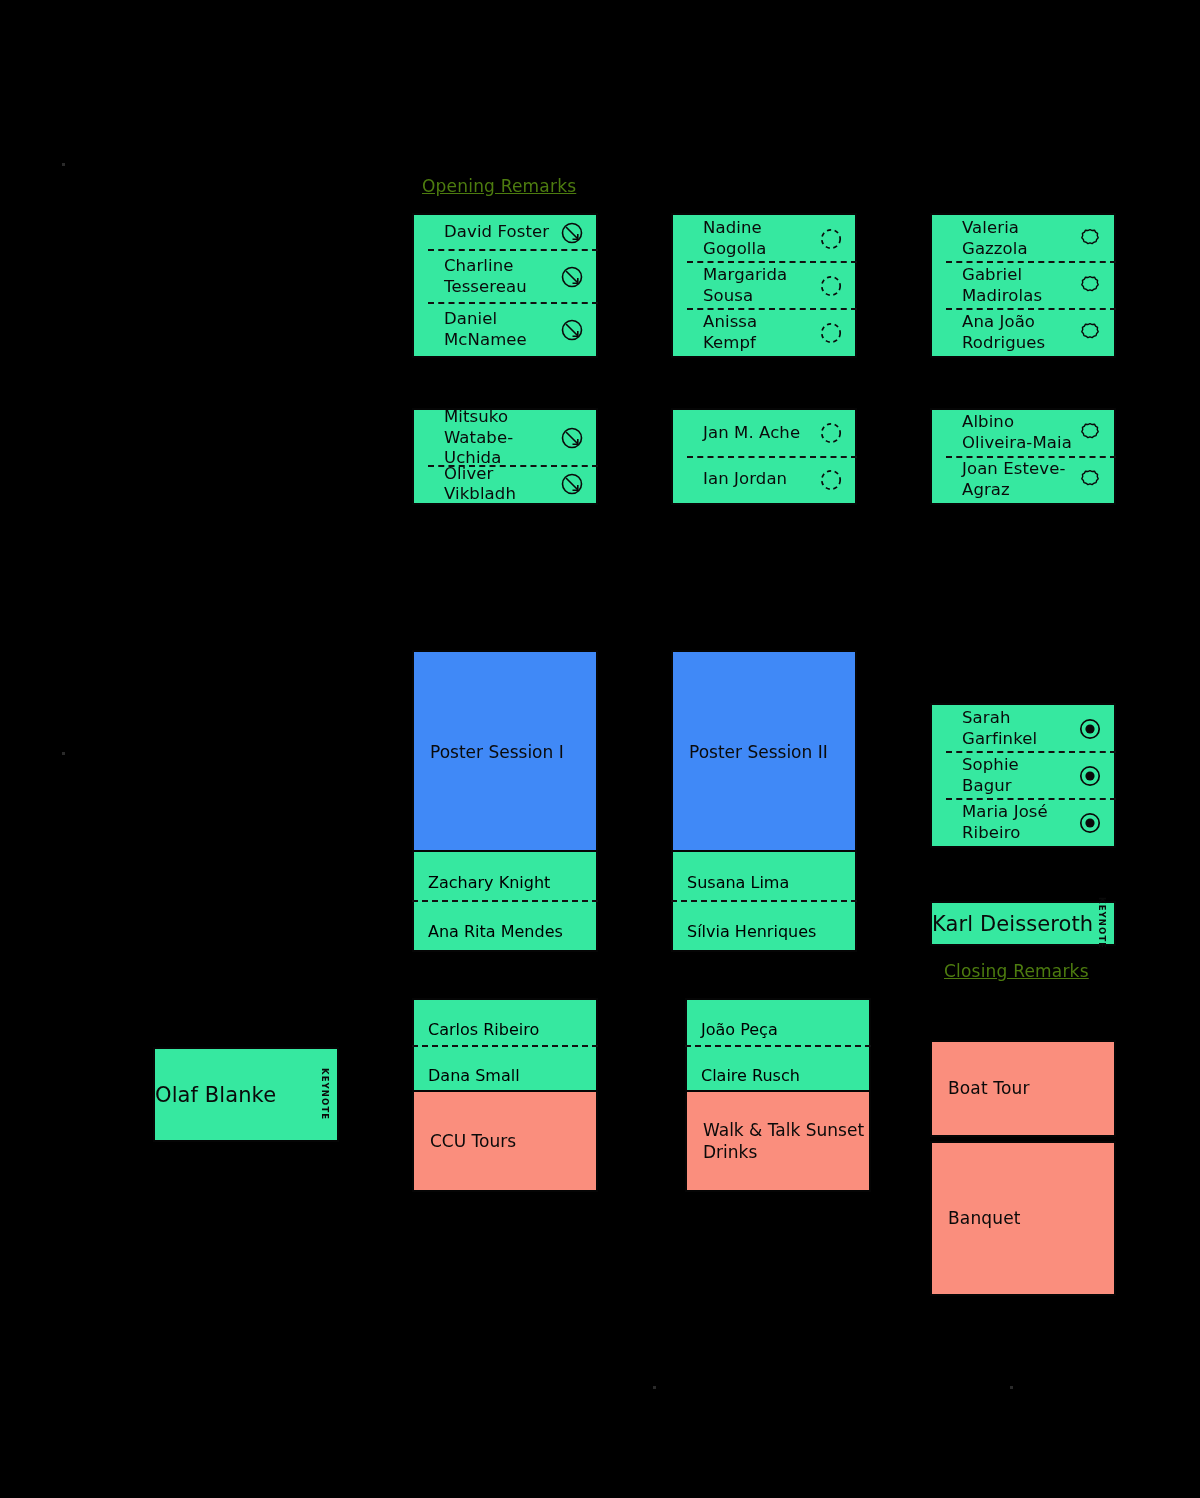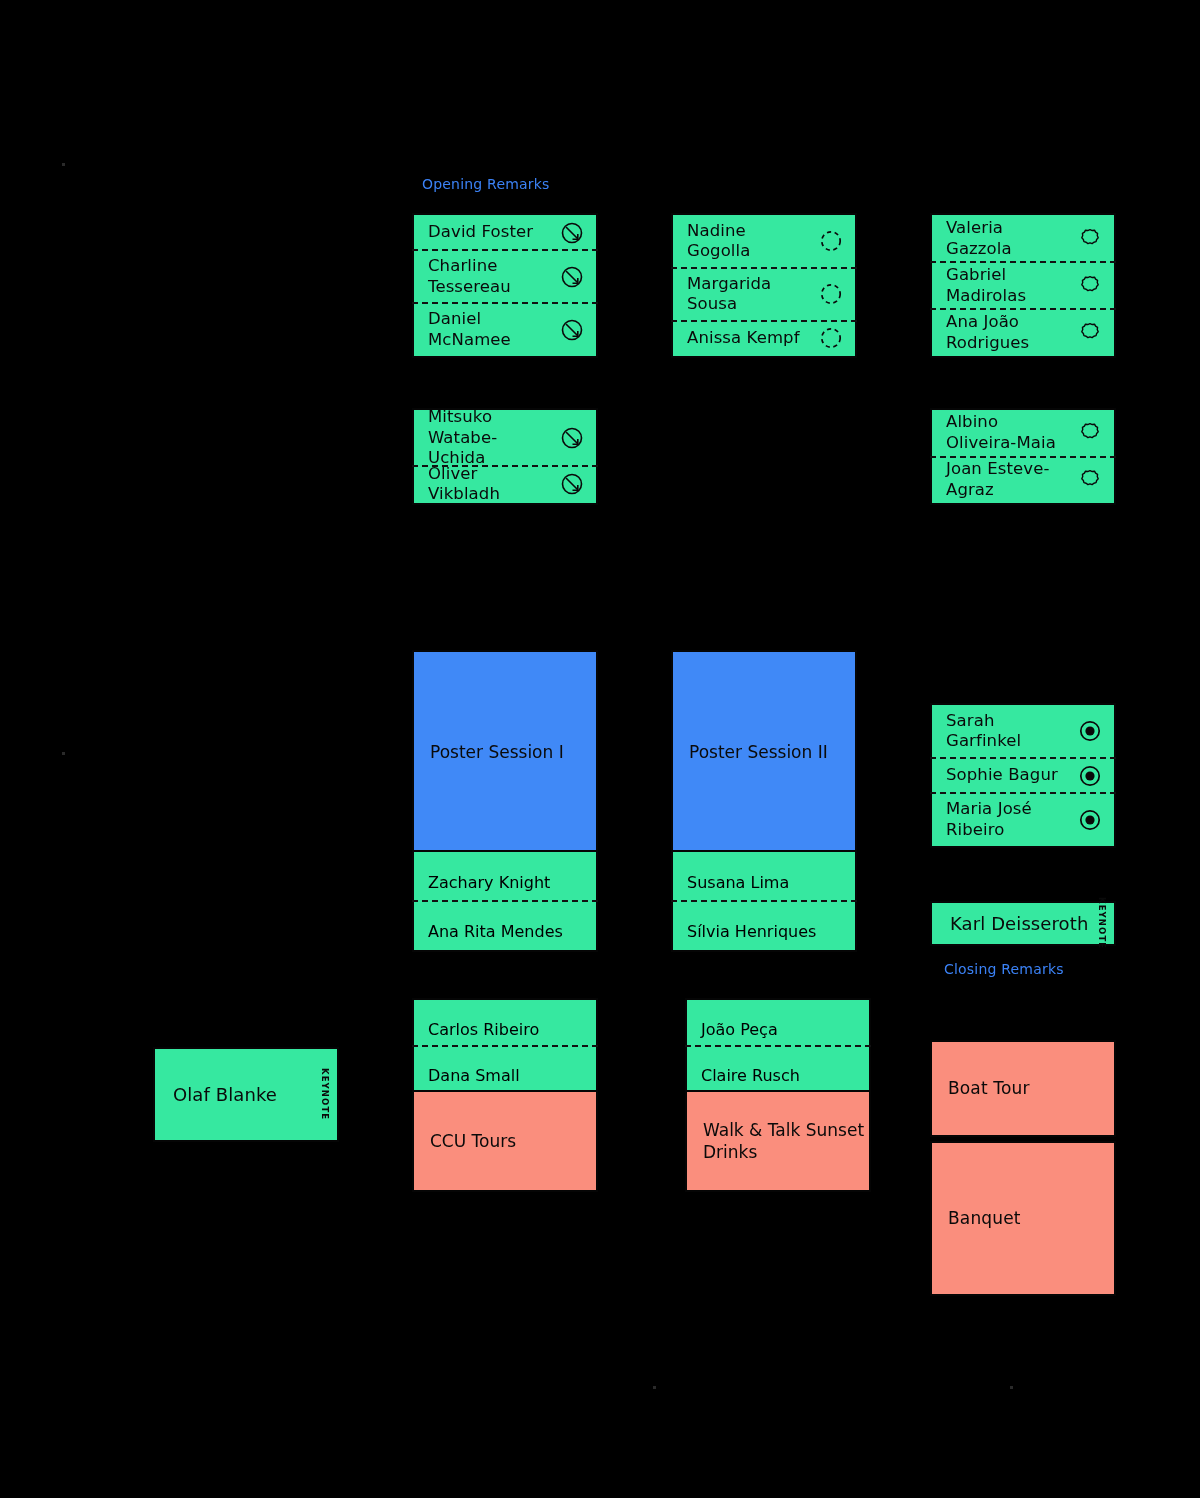--- a/index.html
+++ b/index.html
@@ -19,20 +19,21 @@
     display: flex;
     flex-direction: column;
   }
   .group > .row {
     flex: 1 1 auto;
     display: flex;
     align-items: center;
     padding: 0 12px 0 14px;
     position: relative;
     min-height: 0;
+    margin-left: 16px;
   }
   .group > .row + .row::before {
     content: "";
     position: absolute;
     left: -2px; right: -2px; top: -1px;
     height: 0;
     border-top: 2px dashed #111111;
   }
   .row .nm {
     flex: 1 1 auto;
@@ -100,44 +101,44 @@
   
   .keynote {
     position: absolute;
     background: #36e8a0;
     border: 2px solid #050505;
     display: flex;
     align-items: center;
   }
   .keynote .kname {
     flex: 1 1 auto;
-    padding-left: 18px;
-    font-size: 18px;
+    font-size: 21px;
     color: #0a0a0a;
     letter-spacing: .1px;
   }
   .keynote .ktag {
     flex: 0 0 auto;
     writing-mode: vertical-rl;
     text-orientation: mixed;
     font-size: 8.5px;
     font-weight: bold;
     letter-spacing: 1.1px;
     color: #0a0a0a;
     padding-right: 7px;
     text-align: center;
   }
 
   
   .caption {
     position: absolute;
-    color: #3b82f6;
-    font-size: 14px;
+    color: #4d7c0f;
+    font-size: 17px;
     letter-spacing: .2px;
     white-space: nowrap;
+    text-decoration: underline;
   }
 
   
   .speck { position: absolute; background: #2a2a2a; width: 3px; height: 3px; }
 </style>
 </head>
 <body>
 
 <div id="canvas">
 
@@ -252,20 +253,38 @@
       <span class="ico">
         <svg viewBox="0 0 24 24">
             <circle cx="12" cy="12" r="9.5" fill="none" stroke="#0a0a0a" stroke-width="1.6"></circle>
             <line x1="6" y1="6" x2="17.5" y2="17.5" stroke="#0a0a0a" stroke-width="1.6"></line>
             <polyline points="12.5,18.2 17.8,18.2 17.8,12.9" fill="none" stroke="#0a0a0a" stroke-width="1.6"></polyline>
           </svg>
       </span>
     </div>
   </div>
 
+  <div class="group" style="left:671px; top:408px; width:186px; height:97px;">
+    <div class="row">
+      <span class="nm">Jan M. Ache</span>
+      <span class="ico">
+        <svg viewBox="0 0 24 24">
+            <circle cx="12" cy="12" r="9.2" fill="none" stroke="#0a0a0a" stroke-width="1.7" stroke-dasharray="4.2 3.6"></circle>
+          </svg>
+      </span>
+    </div>
+    <div class="row">
+      <span class="nm">Ian Jordan</span>
+      <span class="ico">
+        <svg viewBox="0 0 24 24">
+            <circle cx="12" cy="12" r="9.2" fill="none" stroke="#0a0a0a" stroke-width="1.7" stroke-dasharray="4.2 3.6"></circle>
+          </svg>
+      </span>
+    </div>
+  </div>
 
   <div class="group" style="left:930px; top:408px; width:186px; height:97px;">
     <div class="row">
       <span class="nm">Albino Oliveira-Maia</span>
       <span class="ico">
         <svg viewBox="0 0 24 24">
             <path d="M12 2.6 l2.3 .95 2.2 -.35 1.1 2.0 1.95 1.15 -.3 2.25 .95 2.25 -1.55 1.6 -.6 2.2 -2.2 .55 -1.75 1.45 -2.1 -.85 -2.1 .85 -1.75 -1.45 -2.2 -.55 -.6 -2.2 -1.55 -1.6 .95 -2.25 -.3 -2.25 1.95 -1.15 1.1 -2.0 2.2 .35z" fill="none" stroke="#0a0a0a" stroke-width="1.4" stroke-linejoin="round"></path>
           </svg>
       </span>
     </div>

